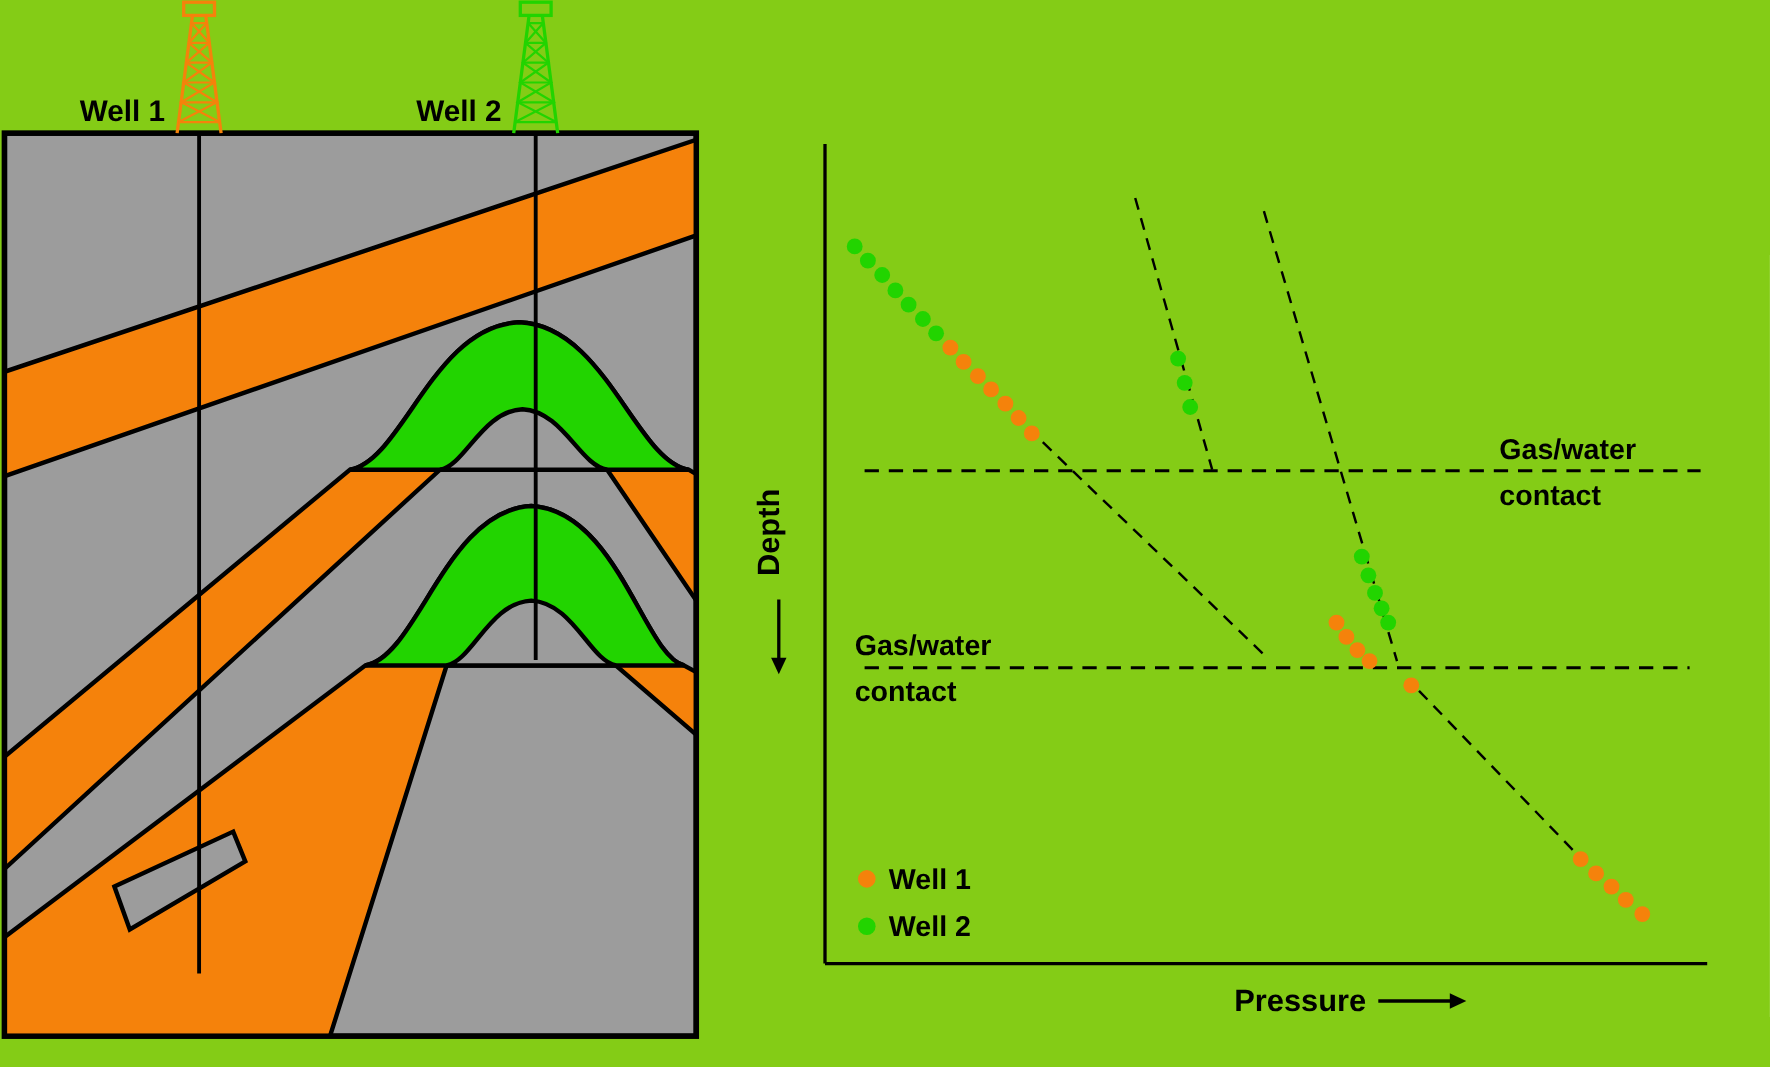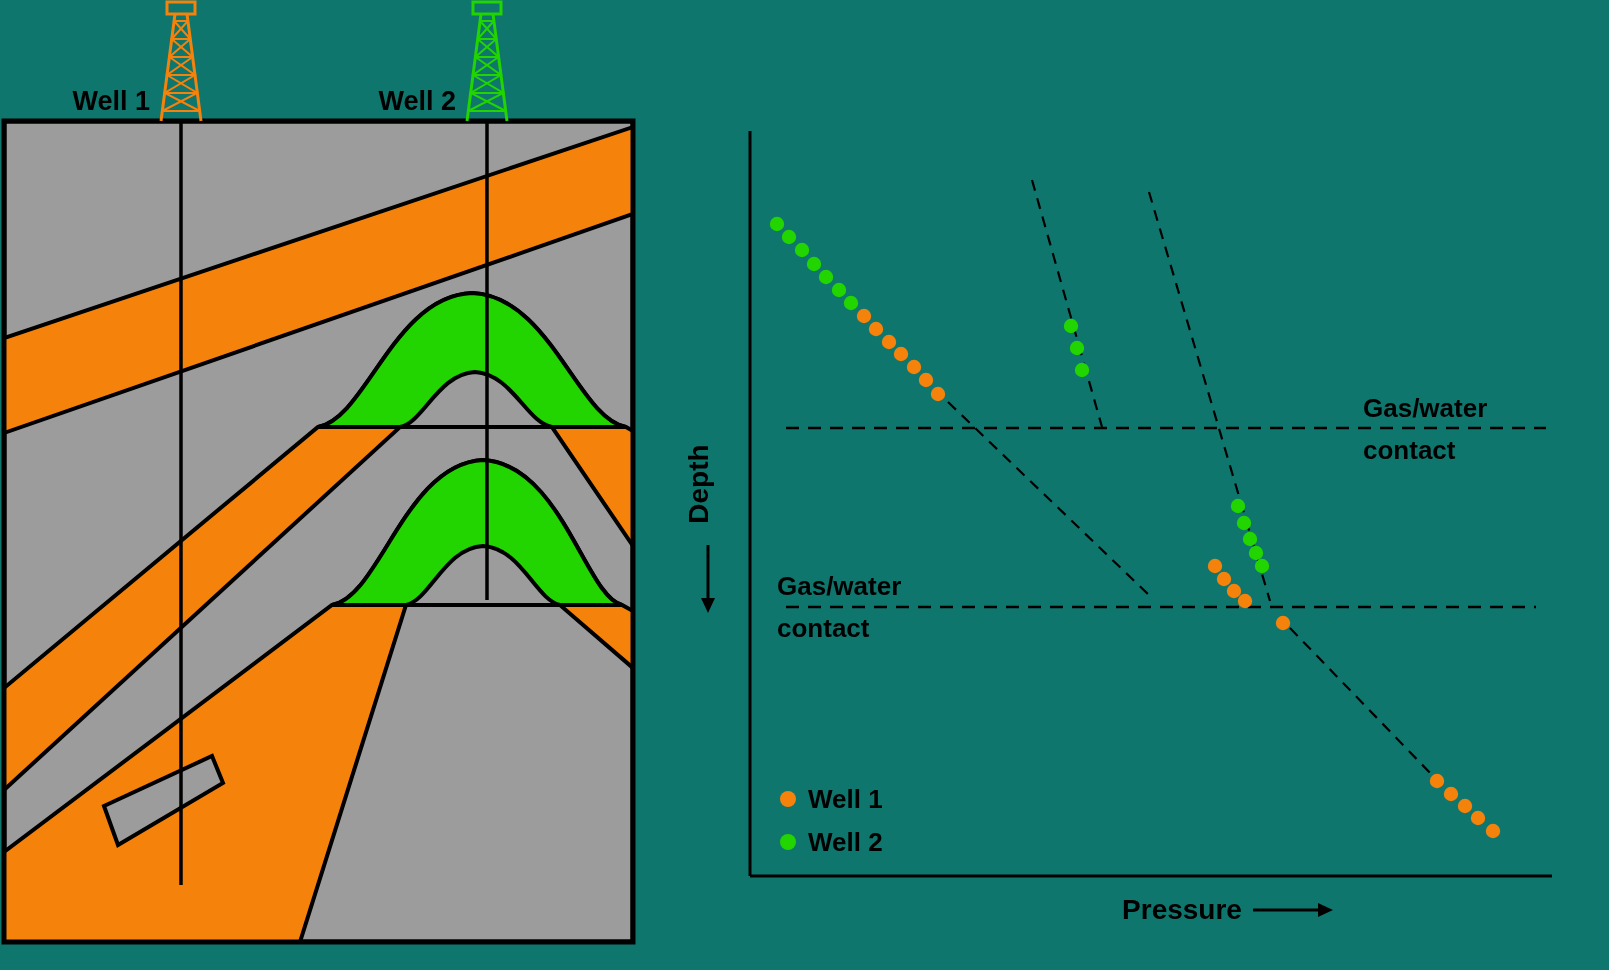--- a/index.html
+++ b/index.html
@@ -1,19 +1,19 @@
 <!DOCTYPE html>
 <html><head>
 <meta charset="utf-8">
 <style>
   html,body{margin:0;padding:0;background:#ffffff;}
   .stage{
     position:relative;
     width:1609px;height:970px;
-    background:#0f766e;
+    background:#84cc16;
     font-family:"Liberation Sans", sans-serif;
     overflow:hidden;
   }
   .stage svg{position:absolute;left:0;top:0;}
   svg text{
     font-family:"Liberation Sans", sans-serif;
     font-weight:bold;
     fill:#000000;
   }
   .lbl-26{font-size:26px;}

